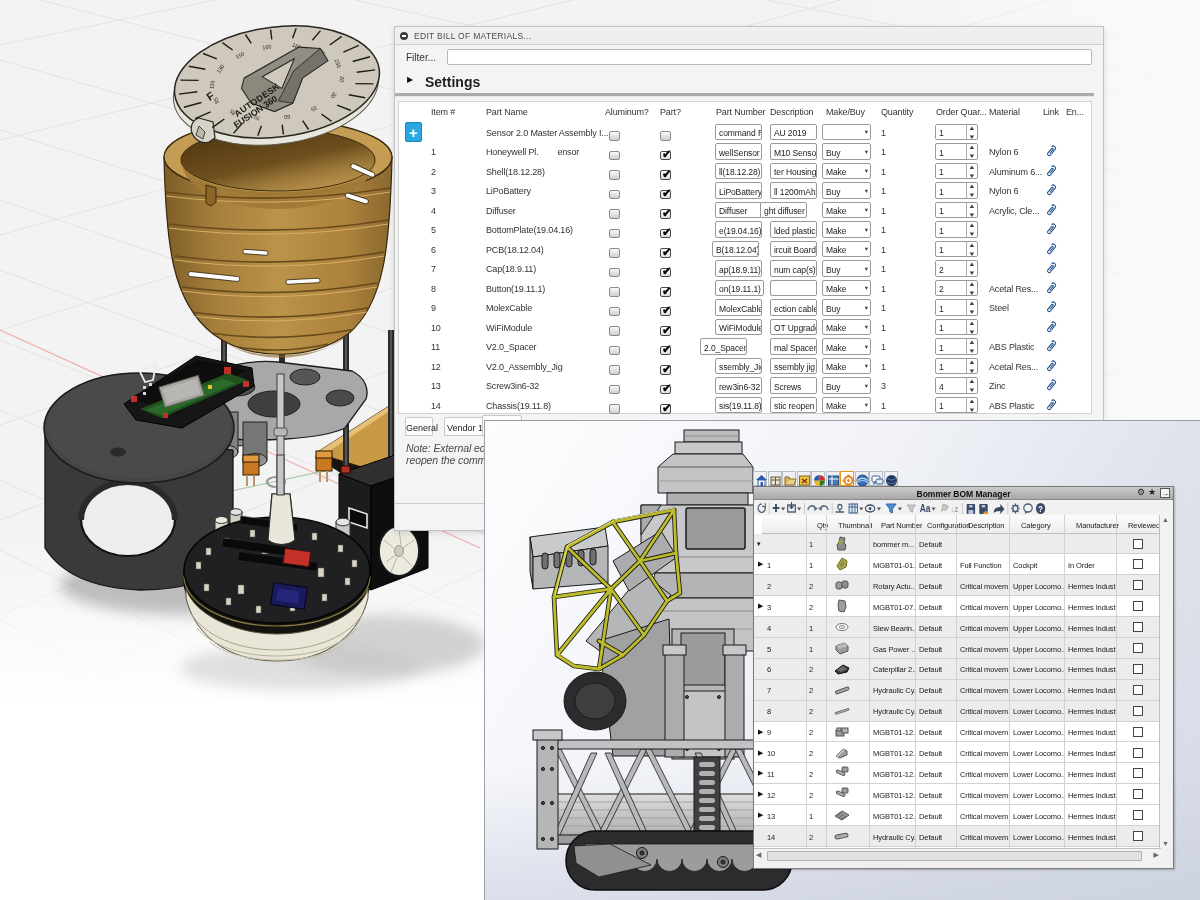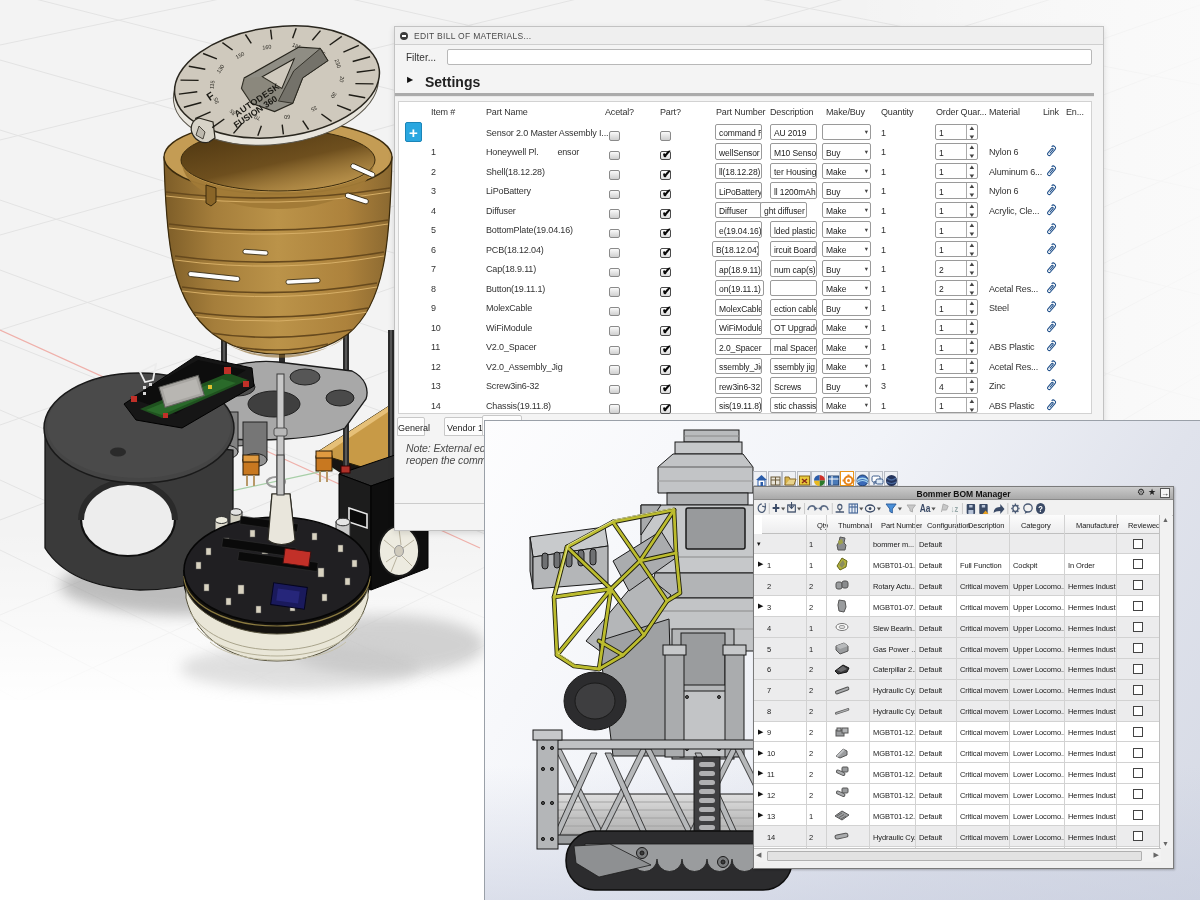--- a/index.html
+++ b/index.html
@@ -390,21 +390,21 @@
       </div>
  <div id="dlg-settings">
         <span id="settri">▶</span>
         <b>Settings</b>
       </div>
  <div id="dlg-sep"></div>
  <div id="dlg-table">
   <div class="thead">
    <span class="tc" style="left:32px">Item #</span>
    <span class="tc" style="left:87px">Part Name</span>
-   <span class="tc" style="left:206px">Acetal?</span>
+   <span class="tc" style="left:206px">Aluminum?</span>
    <span class="tc" style="left:261px">Part?</span>
    <span class="tc" style="left:317px">Part Number</span>
    <span class="tc" style="left:371px">Description</span>
    <span class="tc" style="left:427px">Make/Buy</span>
    <span class="tc" style="left:482px">Quantity</span>
    <span class="tc" style="left:537px">Order Quar...</span>
    <span class="tc" style="left:590px">Material</span>
    <span class="tc" style="left:644px">Link</span>
    <span class="tc" style="left:667px">En...</span>
   </div>
@@ -624,21 +624,21 @@
               <g transform="rotate(40 6.5 6.5)" fill="none" stroke="#1d4e89" stroke-width="1">
                 <path d="M4.3,2.2 a2.2,2.2 0 0 1 4.4,0 l0,7 a1.6,1.6 0 0 1 -3.2,0 l0,-5.7 a0.85,0.85 0 0 1 1.7,0 l0,5"></path>
               </g>
             </svg></span>
         </div>
         <div class="trow" style="top:235.0px">
           <span class="tc" style="left:32px">11</span>
           <span class="tc" style="left:87px">V2.0_Spacer</span>
           <span class="cbw" style="left:210px"><span class="cb"></span></span>
           <span class="cbw" style="left:261px"><span class="cb ck"><span class="tick">✔</span></span></span>
-          <span class="inp" style="left:316px;width:68px">2.0_Spacer</span>
+          <span class="inp" style="left:301px;width:47px">2.0_Spacer</span>
           <span class="inp" style="left:371px;width:47px">rnal Spacer</span>
           <span class="inp sel" style="left:423px;width:49px">Make<span class="dda">▾</span></span>
           <span class="tc" style="left:482px">1</span>
           <span class="inp" style="left:536px;width:43px">1<span class="spin">
               <span class="su">▲</span>
               <span class="sd">▼</span>
             </span></span>
           <span class="tc" style="left:590px">ABS Plastic</span>
           <span class="lnk" style="left:645px"><svg width="13" height="13" viewBox="0 0 13 13">
               <g transform="rotate(40 6.5 6.5)" fill="none" stroke="#1d4e89" stroke-width="1">
@@ -685,36 +685,36 @@
                 <path d="M4.3,2.2 a2.2,2.2 0 0 1 4.4,0 l0,7 a1.6,1.6 0 0 1 -3.2,0 l0,-5.7 a0.85,0.85 0 0 1 1.7,0 l0,5"></path>
               </g>
             </svg></span>
         </div>
         <div class="trow" style="top:293.5px">
           <span class="tc" style="left:32px">14</span>
           <span class="tc" style="left:87px">Chassis(19.11.8)</span>
           <span class="cbw" style="left:210px"><span class="cb"></span></span>
           <span class="cbw" style="left:261px"><span class="cb ck"><span class="tick">✔</span></span></span>
           <span class="inp" style="left:316px;width:47px">sis(19.11.8)</span>
-          <span class="inp" style="left:371px;width:47px">stic chassis</span>
+          <span class="inp" style="left:371px;width:47px">stic reopen</span>
           <span class="inp sel" style="left:423px;width:49px">Make<span class="dda">▾</span></span>
           <span class="tc" style="left:482px">1</span>
           <span class="inp" style="left:536px;width:43px">1<span class="spin">
               <span class="su">▲</span>
               <span class="sd">▼</span>
             </span></span>
           <span class="tc" style="left:590px">ABS Plastic</span>
           <span class="lnk" style="left:645px"><svg width="13" height="13" viewBox="0 0 13 13">
               <g transform="rotate(40 6.5 6.5)" fill="none" stroke="#1d4e89" stroke-width="1">
                 <path d="M4.3,2.2 a2.2,2.2 0 0 1 4.4,0 l0,7 a1.6,1.6 0 0 1 -3.2,0 l0,-5.7 a0.85,0.85 0 0 1 1.7,0 l0,5"></path>
               </g>
             </svg></span>
         </div>
  </div>
- <div class="dtab" style="left:2px;width:28px">General</div>
+ <div class="dtab" style="left:10px;width:28px">General</div>
  <div class="dtab" style="left:49px;width:42px">Vendor 1</div>
  <div class="dtab" style="left:87px;width:40px;top:388px;height:21px">&nbsp;</div>
  <div id="dlg-note">Note: External edits m<br>reopen the command&nbsp;</div>
  <div id="dlg-footline"></div>
 </div>
 
 <div id="sw">
  <div id="swshade"></div>
 
 <svg width="716" height="480" viewBox="484 420 716 480" style="position:absolute;left:0;top:0">

